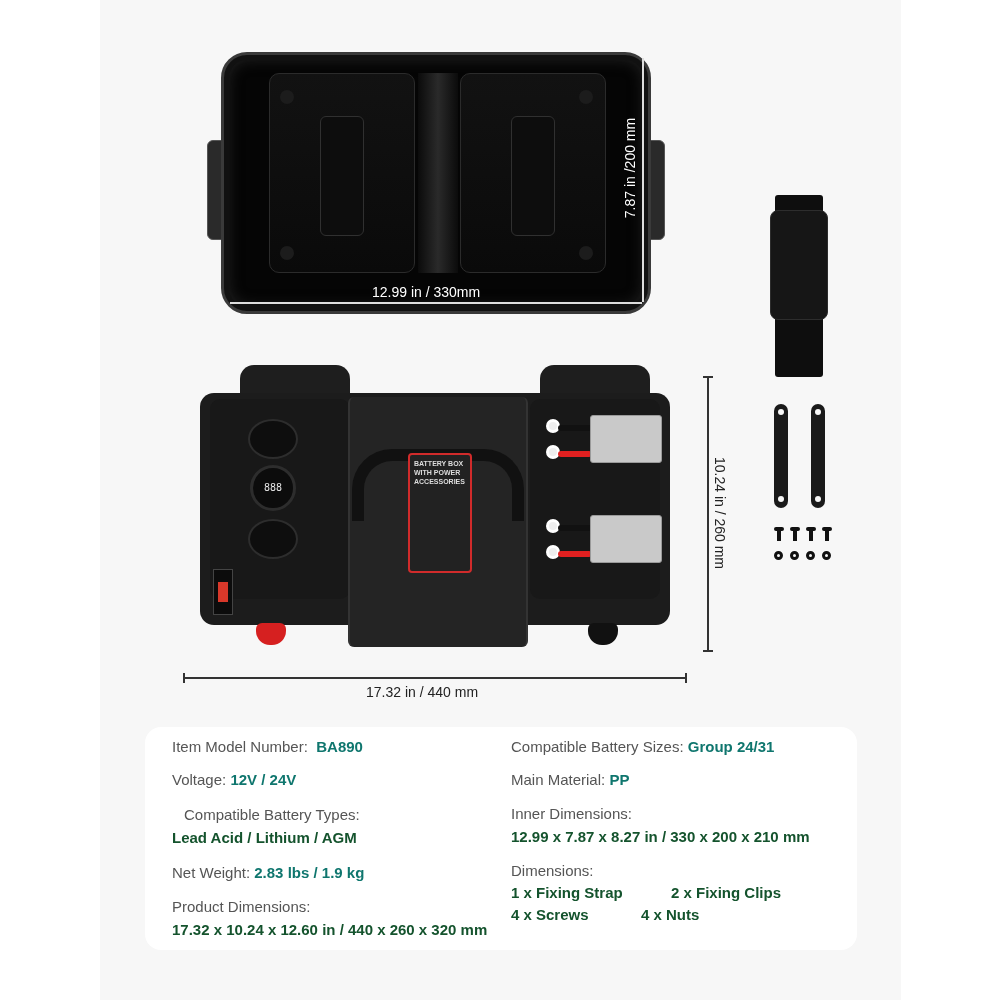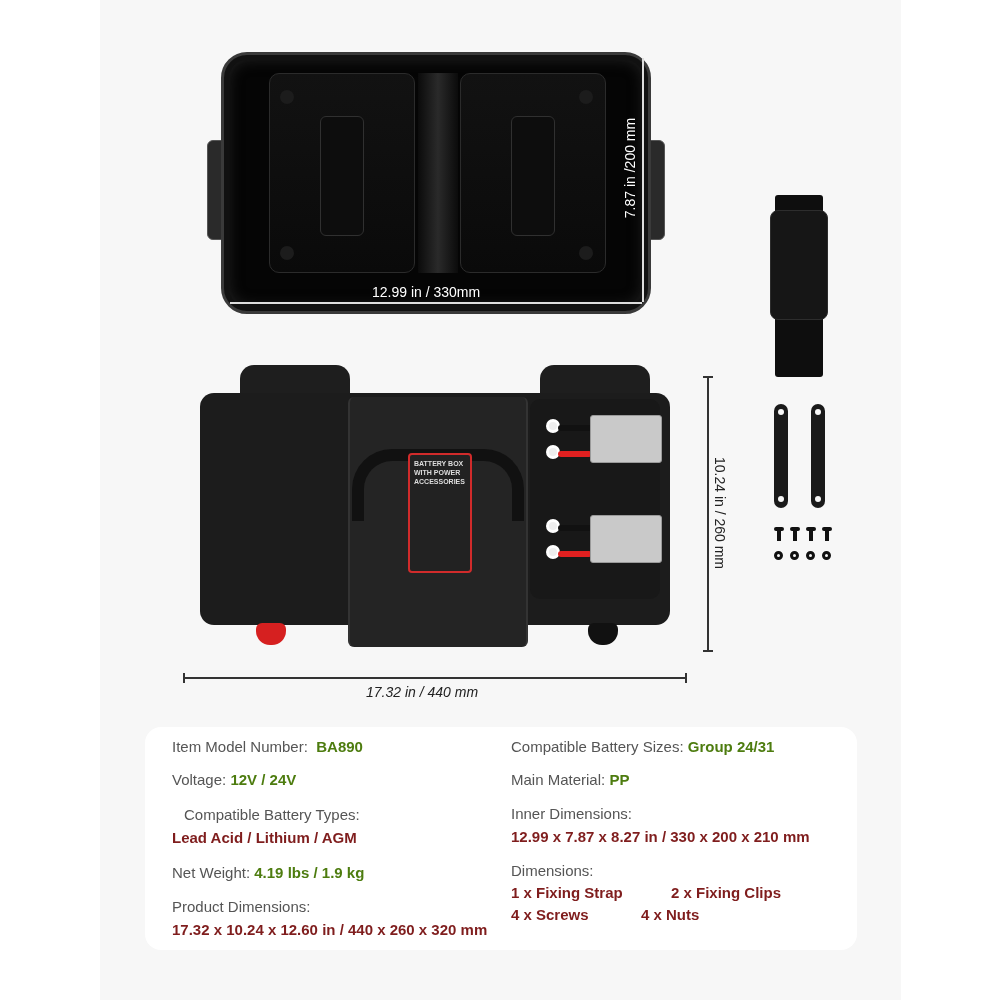--- a/index.html
+++ b/index.html
@@ -53,38 +53,38 @@
 
   .dim-dark { position: absolute; color: #222; font-size: 14px; }
   .h-dim-line { position: absolute; left: 183px; top: 677px; width: 504px; height: 2px; background: #333; }
   .h-dim-line::before, .h-dim-line::after { content: ""; position: absolute; top: -4px; width: 2px; height: 10px; background: #333; }
   .h-dim-line::before { left: 0; }
   .h-dim-line::after { right: 0; }
   .v-dim-line { position: absolute; left: 707px; top: 376px; width: 2px; height: 276px; background: #333; }
   .v-dim-line::before, .v-dim-line::after { content: ""; position: absolute; left: -4px; width: 10px; height: 2px; background: #333; }
   .v-dim-line::before { top: 0; }
   .v-dim-line::after { bottom: 0; }
-  .bb-w-label { left: 366px; top: 684px; font-style: italic; }
+  .bb-w-label { left: 366px; top: 684px; }
   .bb-h-label { left: 640px; top: 505px; transform: rotate(90deg); width: 160px; text-align: center; }
 
   
   .strap { position: absolute; left: 775px; top: 195px; width: 48px; height: 182px; background: #0e0e0e; border-radius: 3px; }
   .buckle { position: absolute; left: 770px; top: 210px; width: 58px; height: 110px; background: #161616; border-radius: 8px; border: 1px solid #2d2d2d; }
   .clip { position: absolute; top: 404px; width: 14px; height: 104px; background: #1a1a1a; border-radius: 7px; }
   .clip .hole { position: absolute; left: 4px; width: 6px; height: 6px; border-radius: 50%; background: #f7f7f7; }
   .screw { position: absolute; top: 527px; width: 10px; height: 14px; }
   .screw::before { content: ""; position: absolute; left: 0; top: 0; width: 10px; height: 4px; background: #111; border-radius: 2px; }
   .screw::after { content: ""; position: absolute; left: 3px; top: 3px; width: 4px; height: 11px; background: #111; }
   .nut { position: absolute; top: 551px; width: 9px; height: 9px; border-radius: 50%; border: 3px solid #111; background: #f7f7f7; }
 
   
   .spec-card { position: absolute; left: 145px; top: 727px; width: 712px; height: 223px; background: #ffffff; border-radius: 16px; }
   .spec { position: absolute; font-size: 15px; color: #555555; white-space: nowrap; }
-  .spec .v { color: #4d7c0f; font-weight: bold; }
-  .spec-val { position: absolute; font-size: 15px; color: #7f1d1d; font-weight: bold; white-space: nowrap; }
+  .spec .v { color: #0f766e; font-weight: bold; }
+  .spec-val { position: absolute; font-size: 15px; color: #14532d; font-weight: bold; white-space: nowrap; }
 </style>
 </head>
 <body>
 
 <div class="canvas"></div>
 
 <div class="tray">
   <div class="tray-handle left"></div>
   <div class="tray-handle right"></div>
   <div class="tray-body">
@@ -103,20 +103,28 @@
 </div>
 <div class="h-arrow-white"></div>
 <div class="v-arrow-white"></div>
 <div class="dim-white tray-w-label">12.99 in / 330mm</div>
 <div class="dim-white tray-h-label">7.87 in /200 mm</div>
 
 <div class="bbox">
   <div class="bb-ear l"></div>
   <div class="bb-ear r"></div>
   <div class="bb-main"></div>
+  <div class="bb-left-panel">
+    <div class="socket" style="top:20px"></div>
+    <div class="voltmeter" style="top:66px">888</div>
+    <div class="socket" style="top:120px"></div>
+    <div class="switch">
+      <div class="rocker"></div>
+    </div>
+  </div>
   <div class="bb-center"></div>
   <div class="handle"></div>
   <div class="label-card">
     <div class="t">BATTERY BOX</div>
     <div class="t">WITH POWER ACCESSORIES</div>
   </div>
   <div class="bb-right-panel">
     <div class="grommet" style="left:16px;top:20px"></div>
     <div class="grommet" style="left:16px;top:46px"></div>
     <div class="wire black" style="left:28px;top:26px;width:34px"></div>
@@ -162,21 +170,21 @@
   <span class="v">BA890</span>
 </div>
 <div class="spec" style="left:172px;top:771px">
   <span>Voltage:</span>
   <span class="v">12V / 24V</span>
 </div>
 <div class="spec" style="left:184px;top:806px">Compatible Battery Types:</div>
 <div class="spec-val" style="left:172px;top:829px">Lead Acid / Lithium / AGM</div>
 <div class="spec" style="left:172px;top:864px">
   <span>Net Weight:</span>
-  <span class="v">4.19 lbs / 1.9 kg</span>
+  <span class="v">2.83 lbs / 1.9 kg</span>
 </div>
 <div class="spec" style="left:172px;top:898px">Product Dimensions:</div>
 <div class="spec-val" style="left:172px;top:921px">17.32 x 10.24 x 12.60 in / 440 x 260 x 320 mm</div>
 
 <div class="spec" style="left:511px;top:738px">
   <span>Compatible Battery Sizes:</span>
   <span class="v">Group 24/31</span>
 </div>
 <div class="spec" style="left:511px;top:771px">
   <span>Main Material:</span>

